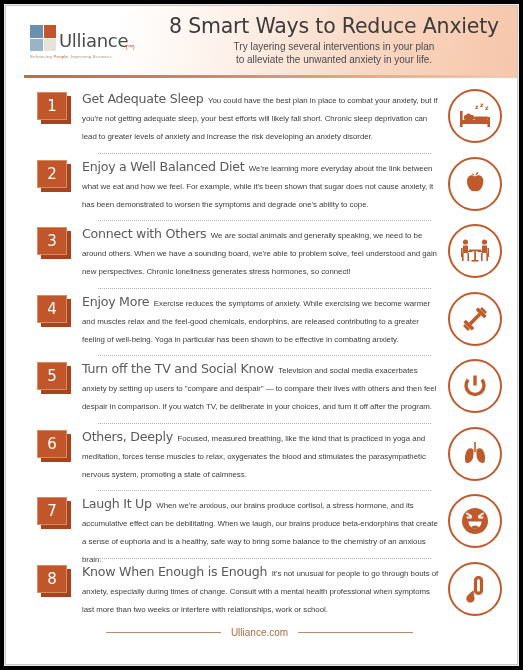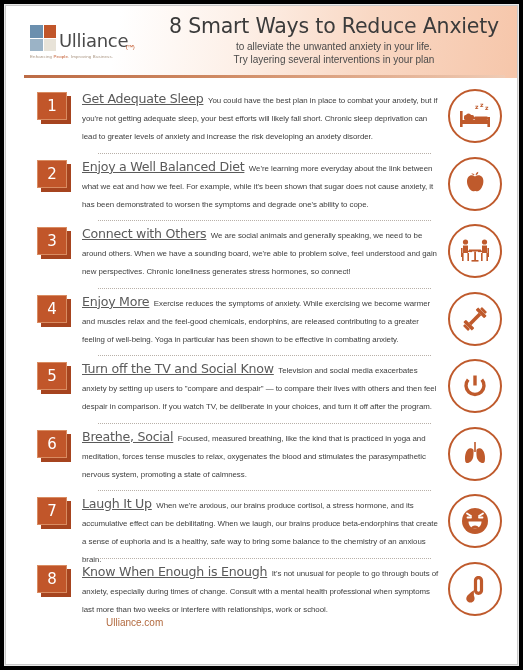--- a/index.html
+++ b/index.html
@@ -173,21 +173,20 @@
     flex: 1;
     padding-left: 11px;
     padding-top: 2px;
     padding-right: 4px;
   }
   .tip-heading {
     font-family: "DejaVu Sans", sans-serif;
     font-size: 12.6px;
     color: #5a5a5a;
     letter-spacing: -0.25px;
-    text-decoration: underline;
   }
   .tip-body {
     font-size: 7.9px;
     color: #3d3d3d;
     line-height: 1.47;
     letter-spacing: -0.05px;
   }
 
   .dotted-sep {
     position: absolute;
@@ -216,25 +215,24 @@
     justify-content: center;
   }
   .icon-circle svg { display: block; }
 
   
   .footer {
     position: absolute;
     left: 0; right: 4px;
     bottom: 26px;
     display: flex;
-    align-items: flex-start;
+    align-items: center;
     justify-content: center;
     gap: 10px;
     padding: 0 100px;
-    flex-direction: column;
   }
   .footer-line {
     flex: 1;
     height: 1px;
     background: #b98b6e;
   }
   .footer-text {
     font-size: 10px;
     color: #b26a3f;
     white-space: nowrap;
@@ -259,22 +257,22 @@
           <div style="position:relative;width:0;">
             <span class="logo-tm">(™)</span>
           </div>
         </div>
         <div class="logo-tagline"><span>Enhancing </span><span class="hl">People</span><span>. Improving Business.</span></div>
       </div>
 
       <div class="title-block">
         <div class="main-title">8 Smart Ways to Reduce Anxiety</div>
         <div class="subtitle">
+          <div>Try layering several interventions in your plan</div>
           <div>to alleviate the unwanted anxiety in your life.</div>
-          <div>Try layering several interventions in your plan</div>
         </div>
       </div>
 
       <div class="header-rule-inner"></div>
     </div>
 
     <div class="content">
 
       <div class="tip-row">
         <div class="num-wrap">
@@ -407,21 +405,21 @@
         </div>
         <div class="dotted-sep"></div>
       </div>
 
       <div class="tip-row">
         <div class="num-wrap">
           <div class="num-shadow"></div>
           <div class="num-box">6</div>
         </div>
         <div class="tip-text">
-          <span class="tip-heading">Breathe, Social</span>
+          <span class="tip-heading">Others, Deeply</span>
           <span class="tip-body">Focused, measured breathing, like the kind that is practiced in yoga and meditation, forces tense muscles to relax, oxygenates the blood and stimulates the parasympathetic nervous system, promoting a state of calmness.</span>
         </div>
         <div class="icon-col">
           <div class="icon-circle">
             <svg width="32" height="32" viewBox="0 0 32 32">
               <g fill="#bf5a2c">
                 <rect x="15.2" y="4" width="1.6" height="10"></rect>
                 <path d="M14.6 12.5c0 5-0.3 7-1 8.6-0.8 1.8-2.4 3.4-4.4 3.9-1.7 0.4-2.7-0.4-3-2-0.5-2.8-0.2-6.6 1-9.2 0.9-2 2.4-3.4 4.1-3.6 1.9-0.2 3.3 0.8 3.3 2.3z"></path>
                 <path d="M17.4 12.5c0 5 0.3 7 1 8.6 0.8 1.8 2.4 3.4 4.4 3.9 1.7 0.4 2.7-0.4 3-2 0.5-2.8 0.2-6.6-1-9.2-0.9-2-2.4-3.4-4.1-3.6-1.9-0.2-3.3 0.8-3.3 2.3z"></path>
               </g>

